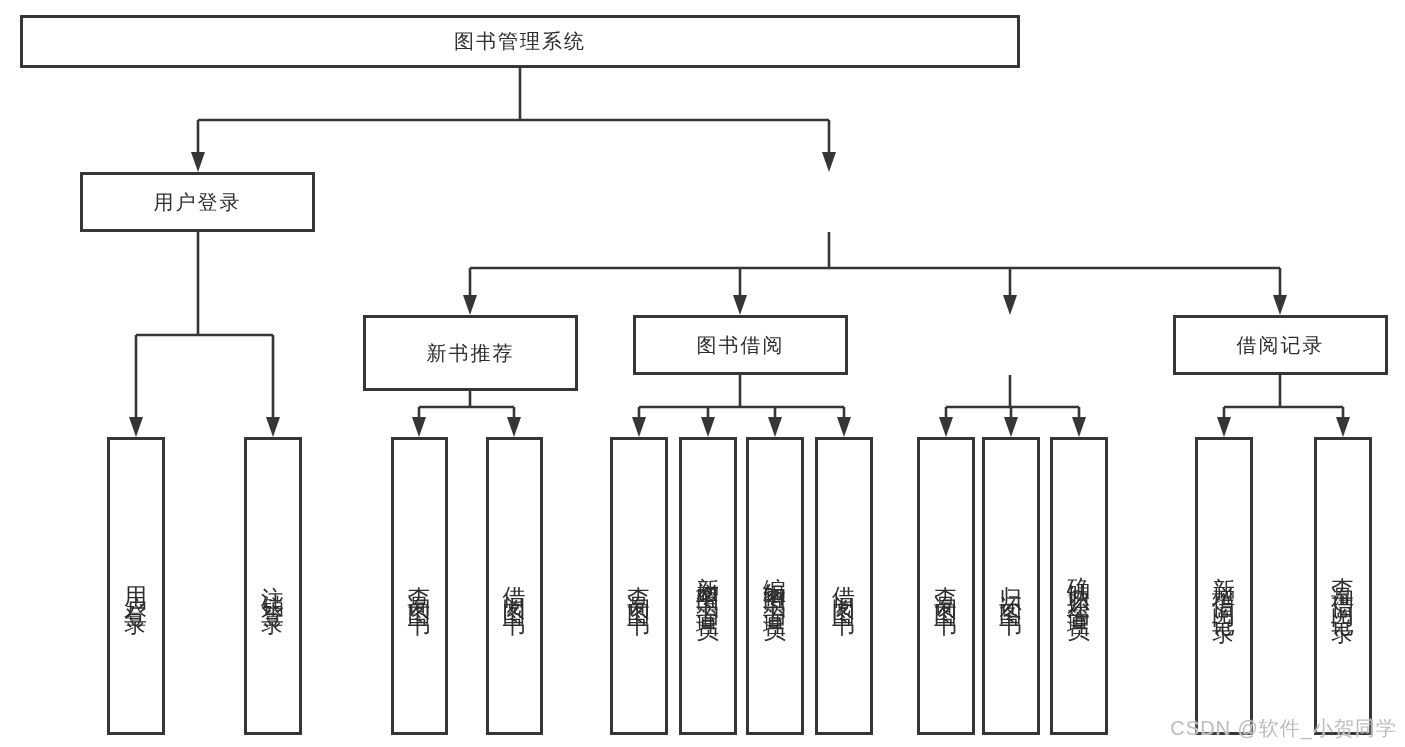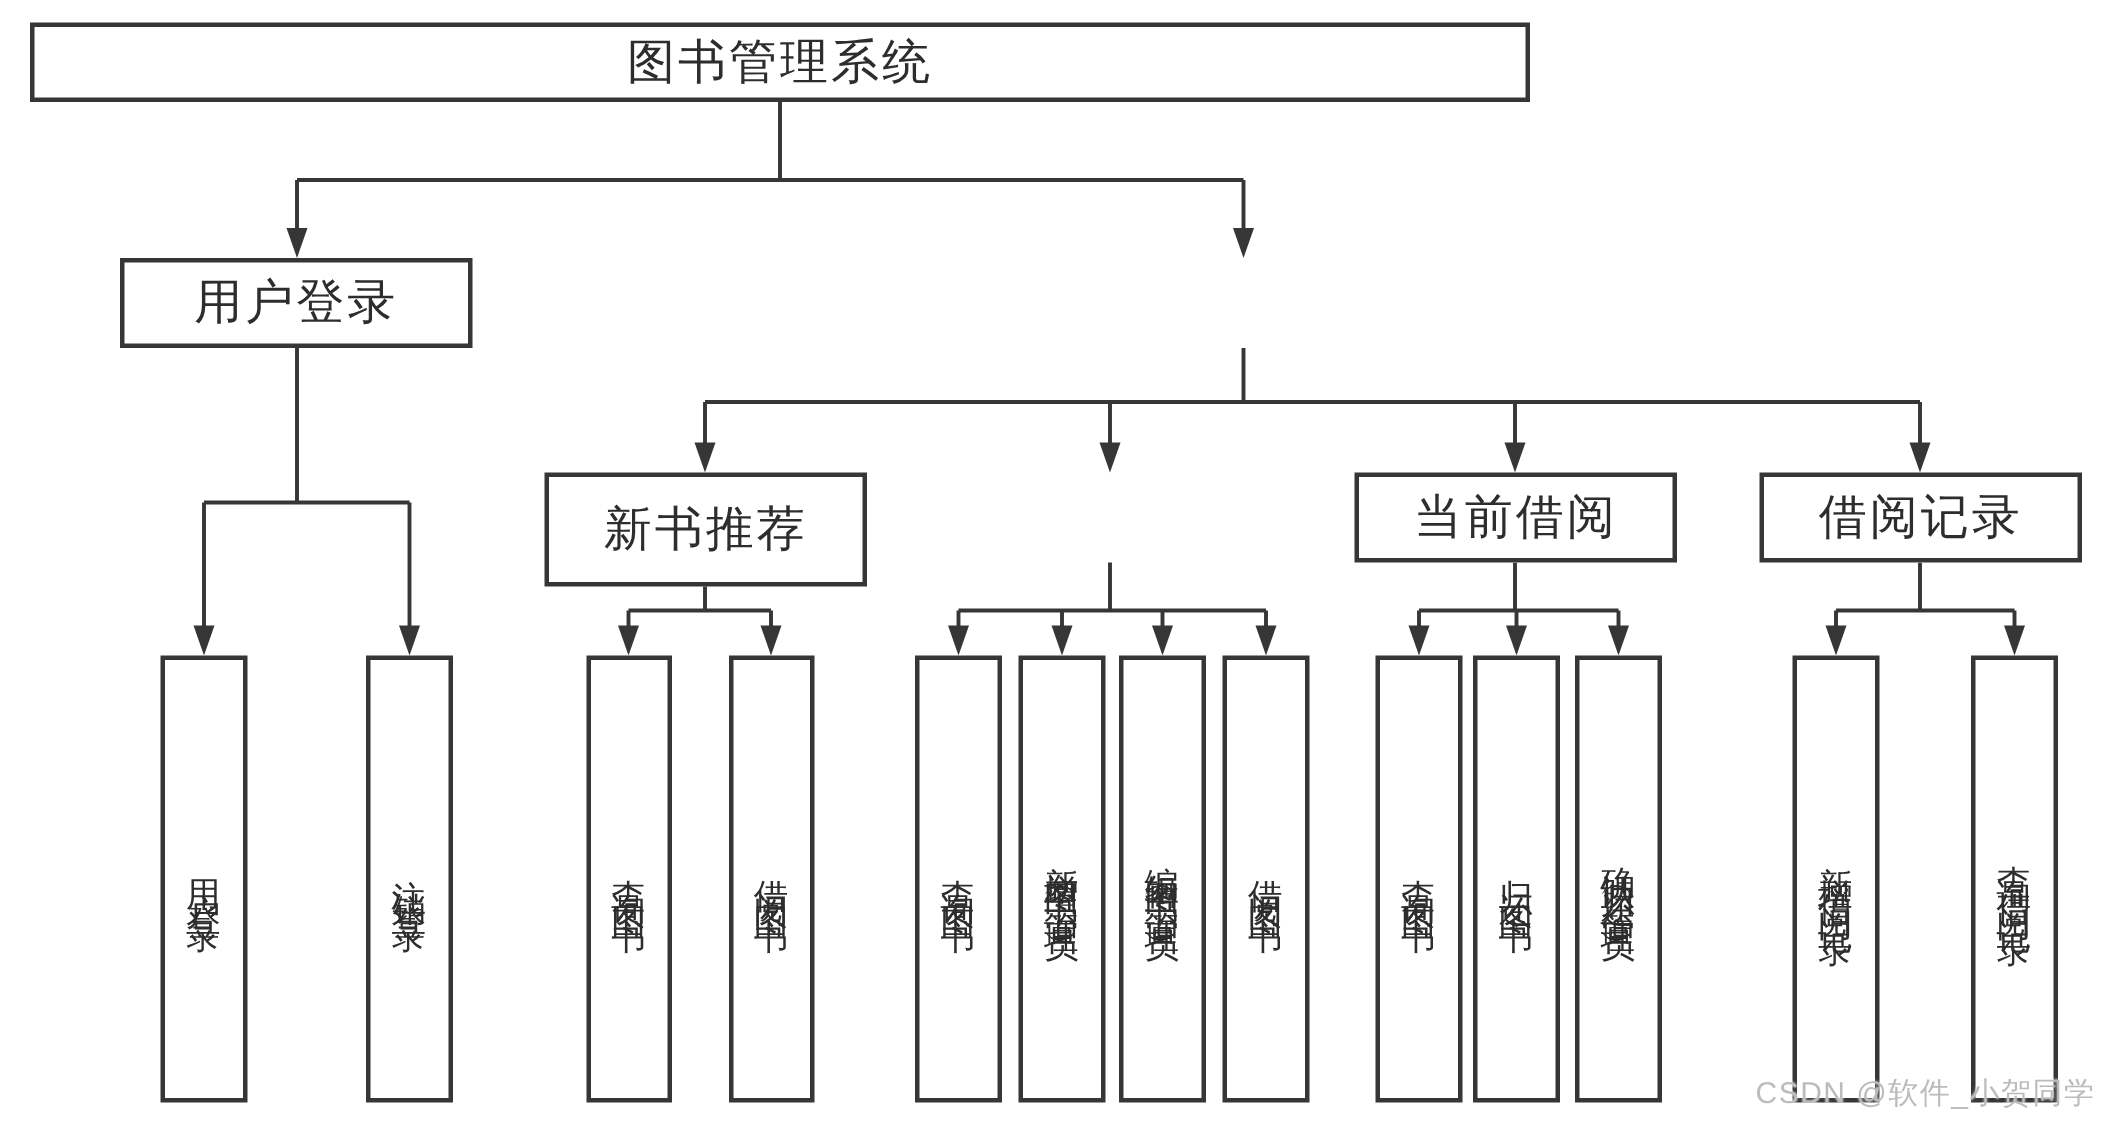--- a/index.html
+++ b/index.html
@@ -19,21 +19,21 @@
   .box {
     position: absolute;
     border: 3px solid var(--border);
     background: #fff;
     box-sizing: border-box;
     display: flex;
     align-items: center;
     justify-content: center;
     color: var(--text);
   }
-  .h { font-size: 32px; letter-spacing: 2px; white-space: nowrap; }
+  .h { font-size: 20px; letter-spacing: 2px; white-space: nowrap; }
   .v {
     writing-mode: vertical-rl;
     font-size: 23px;
     letter-spacing: 9px;
     line-height: 1.05;
   }
   .v.long { letter-spacing: 6px; }
   .watermark {
     position: absolute;
     right: 8px;
@@ -85,21 +85,21 @@
     <path d="M1280 375 V407 M1224 407 H1343 M1224 407 V421 M1343 407 V421"></path>
     <polygon points="1217,417 1231,417 1224,437"></polygon>
     <polygon points="1336,417 1350,417 1343,437"></polygon>
   </svg>
 
   <div class="box h" style="left:20px;top:15px;width:1000px;height:53px">图书管理系统</div>
 
   <div class="box h" style="left:80px;top:172px;width:235px;height:60px">用户登录</div>
 
   <div class="box h" style="left:363px;top:315px;width:215px;height:76px">新书推荐</div>
-  <div class="box h" style="left:903px;top:315px;width:215px;height:60px">当前借阅</div>
+  <div class="box h" style="left:633px;top:315px;width:215px;height:60px">图书借阅</div>
   <div class="box h" style="left:1173px;top:315px;width:215px;height:60px">借阅记录</div>
 
   <div class="box v" style="left:107px;top:437px;width:58px;height:298px">用户登录</div>
   <div class="box v" style="left:244px;top:437px;width:58px;height:298px">注销登录</div>
 
   <div class="box v" style="left:391px;top:437px;width:57px;height:298px">查询图书</div>
   <div class="box v" style="left:486px;top:437px;width:57px;height:298px">借阅图书</div>
 
   <div class="box v" style="left:610px;top:437px;width:58px;height:298px">查询图书</div>
   <div class="box v long" style="left:679px;top:437px;width:58px;height:298px">新增图书（管理员）</div>

